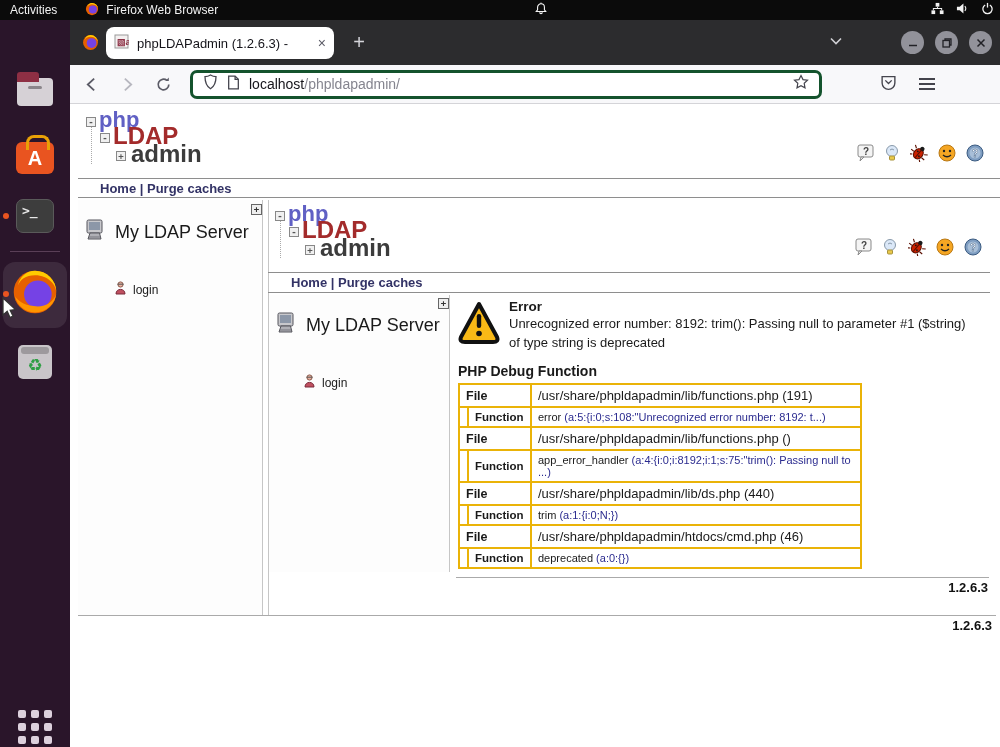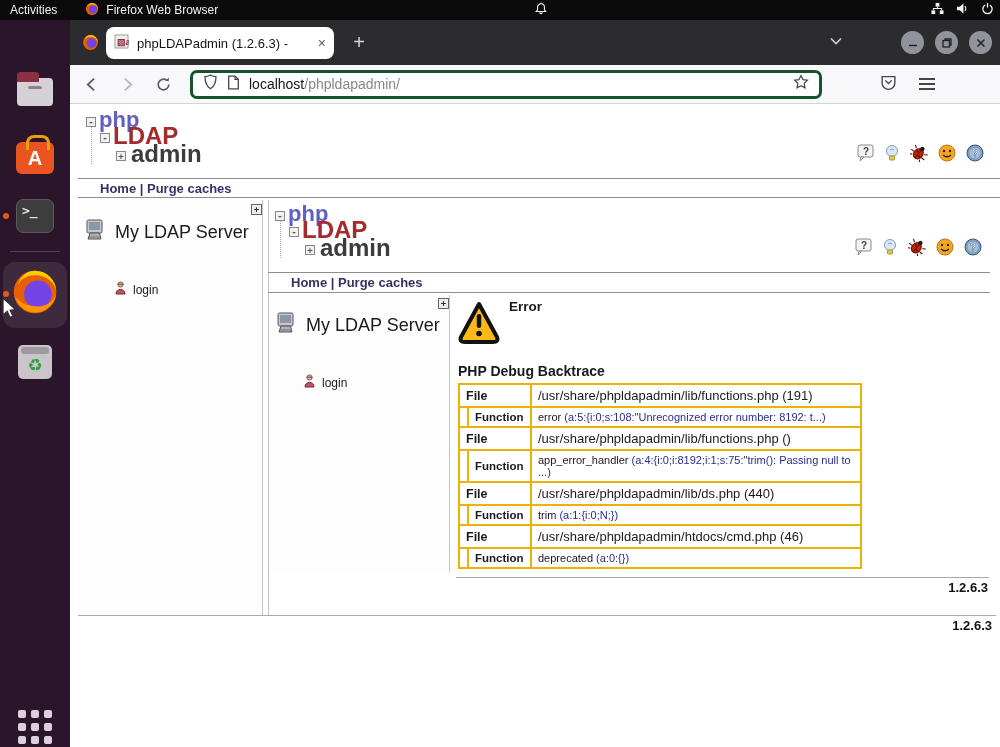--- a/index.html
+++ b/index.html
@@ -488,23 +488,24 @@
 
     <div class="error-head" style="left:387px;top:194px;right:12px;height:60px">
       <span style="position:absolute;left:0;top:2px">
         <svg width="44" height="46" viewBox="0 0 44 46">
             <path d="M22 4 L40 37 Q42 42 36 42 L8 42 Q2 42 4 37 Z" fill="#f9b916" stroke="#111" stroke-width="4" stroke-linejoin="round"></path>
             <rect x="19.8" y="14" width="4.4" height="14" rx="2.2" fill="#111"></rect>
             <circle cx="22" cy="33.5" r="2.8" fill="#111"></circle>
           </svg>
       </span>
       <span class="error-title">Error</span>
-    </div>
-
-    <div class="bt-title" style="left:388px;top:259px">PHP Debug Backtrace</div>
+      <span class="error-msg">Unrecognized error number: 8192: trim(): Passing null to parameter #1 ($string) of type string is deprecated</span>
+    </div>
+
+    <div class="bt-title" style="left:388px;top:259px">PHP Debug Function</div>
     <table class="bt-table" style="left:388px;top:279px">
       <tbody>
           <tr>
             <td class="bt-label" colspan="2">File</td>
             <td class="bt-file-value">/usr/share/phpldapadmin/lib/functions.php (191)</td>
           </tr>
           <tr>
             <td class="bt-indent"></td>
             <td class="bt-label bt-fn-label">Function</td>
             <td class="bt-fn-value"><span class="fn-name">error</span> <span class="fn-args">(a:5:{i:0;s:108:"Unrecognized error number: 8192: t...)</span></td>

